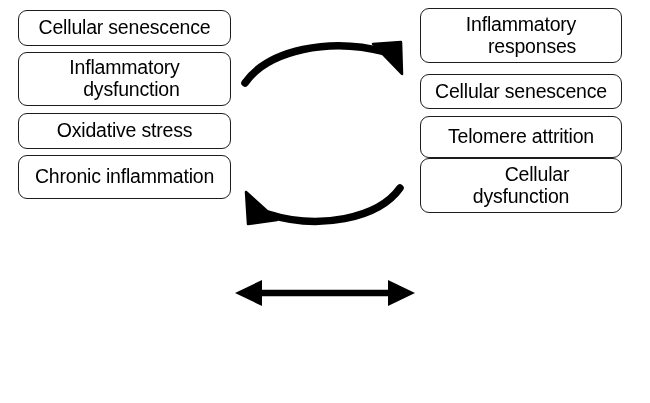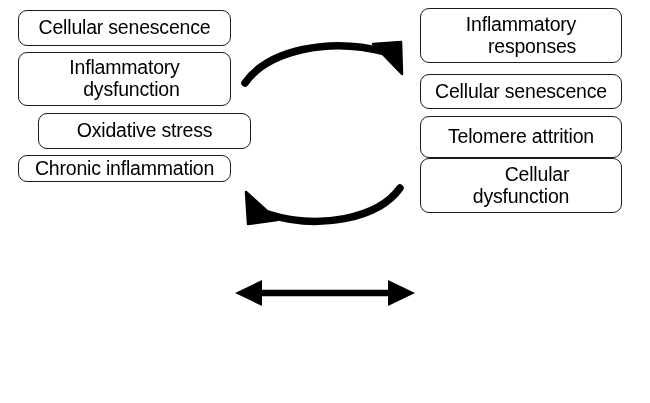--- a/index.html
+++ b/index.html
@@ -43,22 +43,22 @@
     white-space: pre-line;
   }
 
   
   .col-left  { left: 18px;  width: 213px; }
   
   .col-right { left: 420px; width: 202px; }
 
   .lb1 { top: 10px;  height: 36px; }
   .lb2 { top: 52px;  height: 54px; }
-  .lb3 { top: 113px; height: 36px; margin-left: 20px; }
-  .lb4 { top: 155px; height: 27px; }
+  .lb3 { top: 113px; height: 36px; }
+  .lb4 { top: 155px; height: 44px; }
 
   .rb1 { top: 8px;   height: 55px; }
   .rb2 { top: 74px;  height: 35px; }
   .rb3 { top: 116px; height: 42px; }
   .rb4 { top: 158px; height: 55px; }
 
   
   .circle {
     position: absolute;
     border-radius: 50%;

